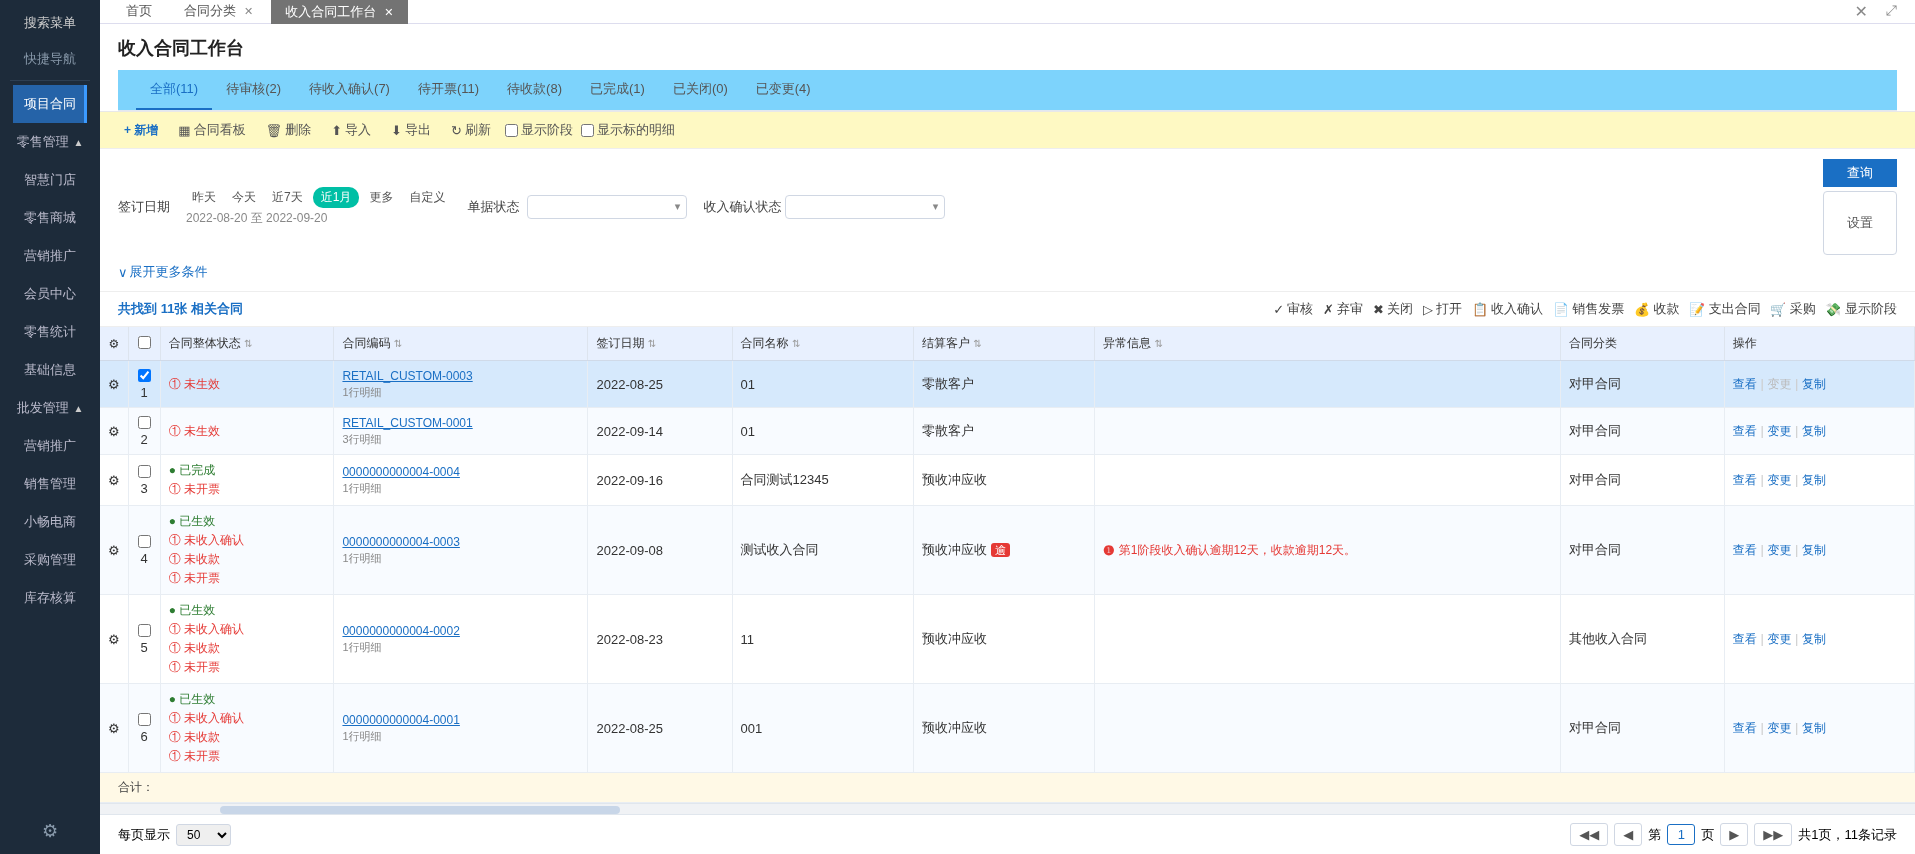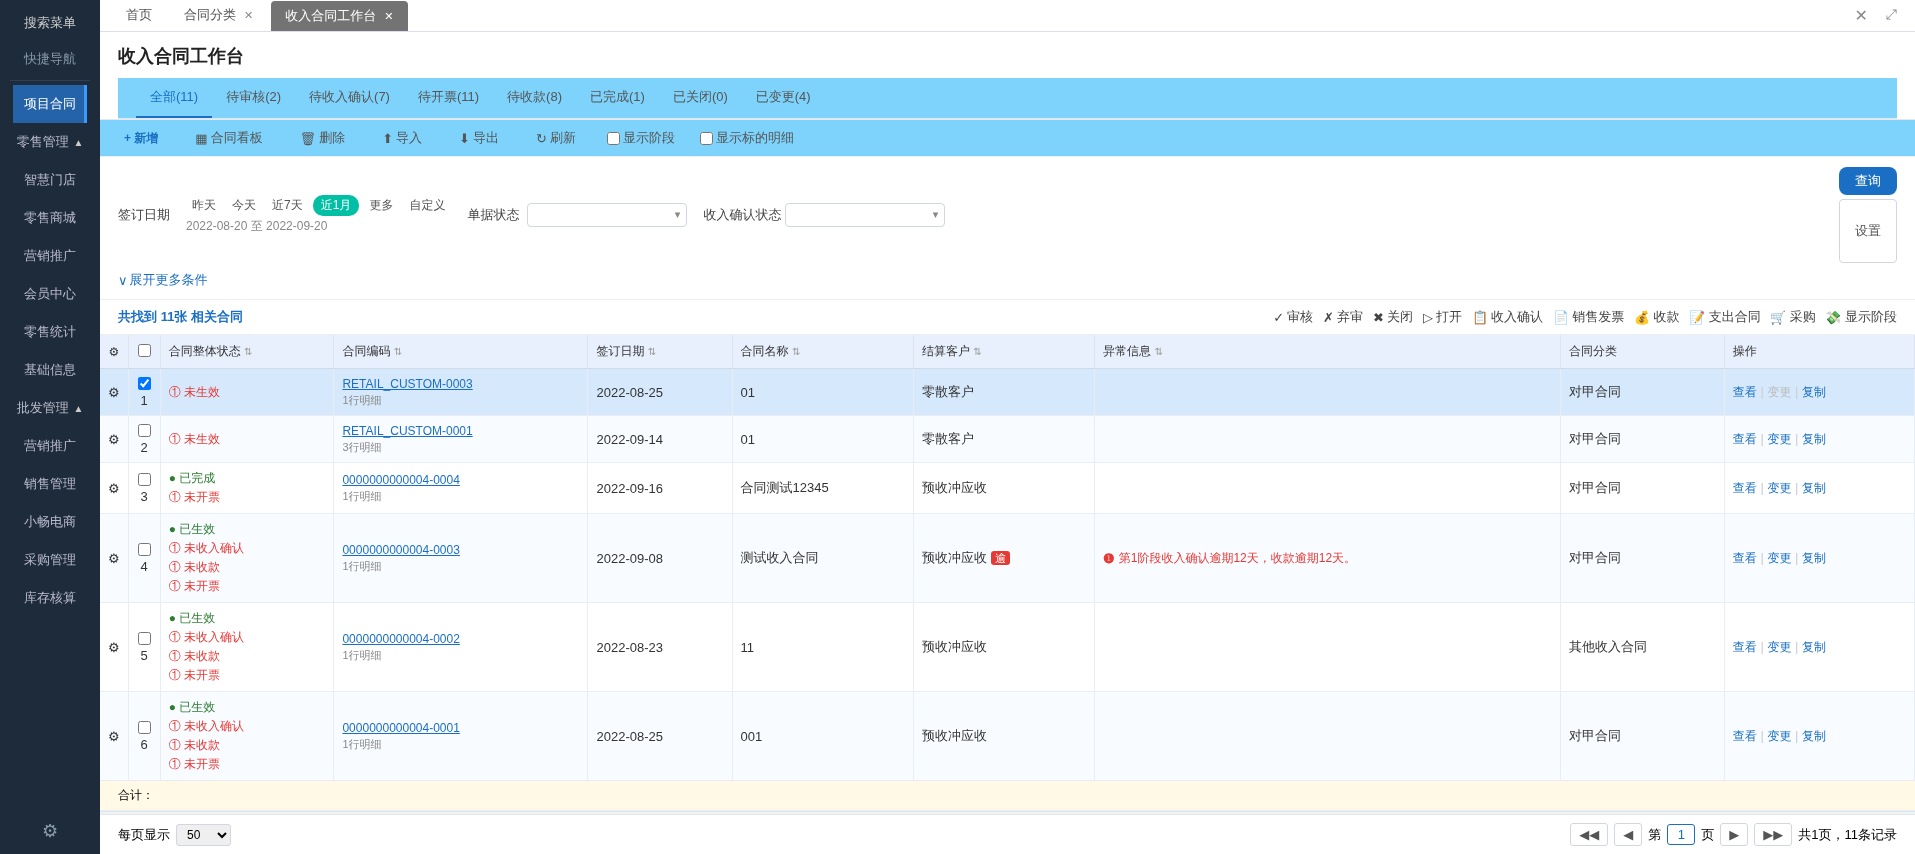--- a/index.html
+++ b/index.html
@@ -14,59 +14,59 @@
     .sidebar-item.active { background: #2563a8; color: #fff; }
     .sidebar-item.active::after { content: ''; position: absolute; right: 0; top: 0; bottom: 0; width: 3px; background: #3b9aff; }
     .sidebar-arrow { font-size: 10px; margin-left: 2px; color: #ccc; }
     .sidebar-bottom { margin-top: auto; padding: 12px 0; }
     .sidebar-gear { font-size: 18px; color: #8899aa; cursor: pointer; text-align: center; }
 
     
     .main { flex: 1; display: flex; flex-direction: column; height: 100%; overflow: hidden; }
 
     
-    .top-tabs { background: #fff; border-bottom: 1px solid #dde; display: flex; align-items: center; padding: 0 12px; height: 32px; }
+    .top-tabs { background: #fff; border-bottom: 1px solid #dde; display: flex; align-items: center; padding: 0 12px; height: 24px; }
     .tab { padding: 8px 14px; font-size: 13px; color: #555; cursor: pointer; border-bottom: 2px solid transparent; }
     .tab-close { font-size: 11px; margin-left: 5px; color: #888; cursor: pointer; }
     .tab.active-green { background: #737373; color: #fff; border-radius: 4px 4px 0 0; padding: 6px 14px; border-bottom: none; text-align: center; }
     .tab.active-green .tab-close { color: #fff; }
     .top-tabs-right { margin-left: auto; display: flex; gap: 6px; }
     .top-close-btn { font-size: 16px; cursor: pointer; color: #888; padding: 0 6px; }
     .top-maximize-btn { font-size: 14px; cursor: pointer; color: #888; padding: 0 6px; }
 
     
     .content { flex: 1; overflow: hidden; background: #f0f2f5; display: flex; flex-direction: column; }
 
     
     .page-header { background: #fff; padding: 12px 18px 0; border-bottom: 1px solid #e8e8e8; }
     .page-title { font-size: 18px; font-weight: 600; color: #222; margin-bottom: 10px; }
 
     
-    .toolbar { background: #7dd3fc; padding: 6px 18px; display: flex; align-items: center; gap: 25px; border-bottom: 1px solid #eee; flex-wrap: wrap; }
+    .toolbar { background: #fef9c3; padding: 6px 18px; display: flex; align-items: center; gap: 8px; border-bottom: 1px solid #eee; flex-wrap: wrap; }
     .toolbar-btn { display: flex; align-items: center; gap: 3px; font-size: 12px; color: #555; cursor: pointer; padding: 3px 6px; border: none; background: none; }
     .checkbox-label { display: flex; align-items: center; gap: 3px; font-size: 12px; color: #555; }
 
     
     .sub-tabs { display: flex; gap: 0; padding: 0 18px; background: #7dd3fc; border-bottom: 1px solid #e2e8f0; }
     .sub-tab { padding: 10px 14px; font-size: 13px; color: #555; cursor: pointer; border-bottom: 2px solid transparent; }
     .sub-tab.active { color: #1a6fc4; border-bottom: 2px solid #1a6fc4; font-weight: 500; }
 
     
     .filter-area { background: #fff; padding: 10px 18px; border-bottom: 1px solid #eee; }
     .filter-row { display: flex; align-items: center; gap: 16px; flex-wrap: wrap; }
     .filter-label { font-size: 13px; color: #444; white-space: nowrap; }
     .date-options { display: flex; gap: 4px; align-items: center; }
     .date-option { font-size: 12px; color: #555; cursor: pointer; padding: 2px 6px; }
     .date-option.active-green-pill { background: #00bfa5; color: #fff; border-radius: 10px; padding: 2px 8px; }
     .date-range { font-size: 12px; color: #888; margin-top: 2px; }
     .filter-select { border: 1px solid #d0d7e3; border-radius: 4px; padding: 4px 24px 4px 8px; font-size: 12px; color: #555; background: #fff; appearance: none; min-width: 160px; cursor: pointer; }
     .filter-select-wrap { position: relative; display: inline-block; }
     .filter-select-wrap::after { content: '▾'; position: absolute; right: 7px; top: 5px; font-size: 11px; color: #888; pointer-events: none; }
     .expand-btn { font-size: 12px; color: #1a6fc4; cursor: pointer; display: flex; align-items: center; gap: 2px; }
-    .query-btn { background: #1a6fc4; color: #fff; border: none; border-radius: 8px; padding: 5px 16px; font-size: 13px; cursor: pointer; }
+    .query-btn { background: #1a6fc4; color: #fff; border: none; border-radius: 0; padding: 5px 24px; font-size: 13px; cursor: pointer; }
     .set-btn { background: #fff; color: #555; border: 1px solid #d0d7e3; border-radius: 4px; padding: 22px 12px; font-size: 13px; cursor: pointer; }
     .filter-right { margin-left: auto; display: flex; flex-direction: column; gap: 4px; }
 
     
     .action-bar { background: #fff; padding: 8px 18px; border-bottom: 1px solid #eee; display: flex; align-items: center; justify-content: space-between; }
     .result-info { font-size: 13px; color: #444; }
     .result-info span { color: #1a6fc4; font-weight: 600; }
     .action-btns { display: flex; gap: 10px; align-items: center; flex-wrap: wrap; }
     .act-btn { font-size: 12px; color: #444; cursor: pointer; display: flex; align-items: center; gap: 3px; }
     .act-btn .icon { font-size: 13px; }
@@ -83,21 +83,21 @@
     .sub-text { color: #888; font-size: 11px; margin-top: 2px; }
     .action-link { color: #1a6fc4; cursor: pointer; font-size: 12px; text-align: right; }
     .action-sep { color: #ccc; }
     .error-badge { display: inline-flex; align-items: center; gap: 4px; }
     .error-icon { color: #e53935; font-weight: bold; }
     .error-text { color: #e53935; font-size: 12px; }
     .status-row { display: flex; flex-direction: column; gap: 2px; }
 
     
     .table-footer { background: #fff; border-top: 1px solid #e0e6ed; padding: 8px 18px; display: flex; align-items: center; justify-content: space-between; }
-    .footer-total { font-size: 12px; color: #000000; background: #fff9e6; padding: 6px 18px; border-bottom: 1px solid #e8edf3; }
+    .footer-total { font-size: 12px; color: #404040; background: #fff9e6; padding: 6px 18px; border-bottom: 1px solid #e8edf3; }
     .page-ctrl { display: flex; align-items: center; gap: 6px; font-size: 13px; }
     .page-btn { border: 1px solid #d0d7e3; background: #fff; padding: 3px 8px; border-radius: 3px; cursor: pointer; color: #555; font-size: 13px; }
     .page-num { border: 1px solid #1a6fc4; color: #1a6fc4; background: #fff; border-radius: 3px; width: 28px; text-align: center; padding: 2px; }
     .per-page { display: flex; align-items: center; gap: 6px; }
     .per-page select { border: 1px solid #d0d7e3; border-radius: 3px; padding: 2px 6px; font-size: 12px; }
 
     .sort-arrow { color: #999; font-size: 10px; }
     .col-check { width: 32px; text-align: center; }
     .gear-col { width: 28px; text-align: center; }
     .odd-row { background: #fff; }

